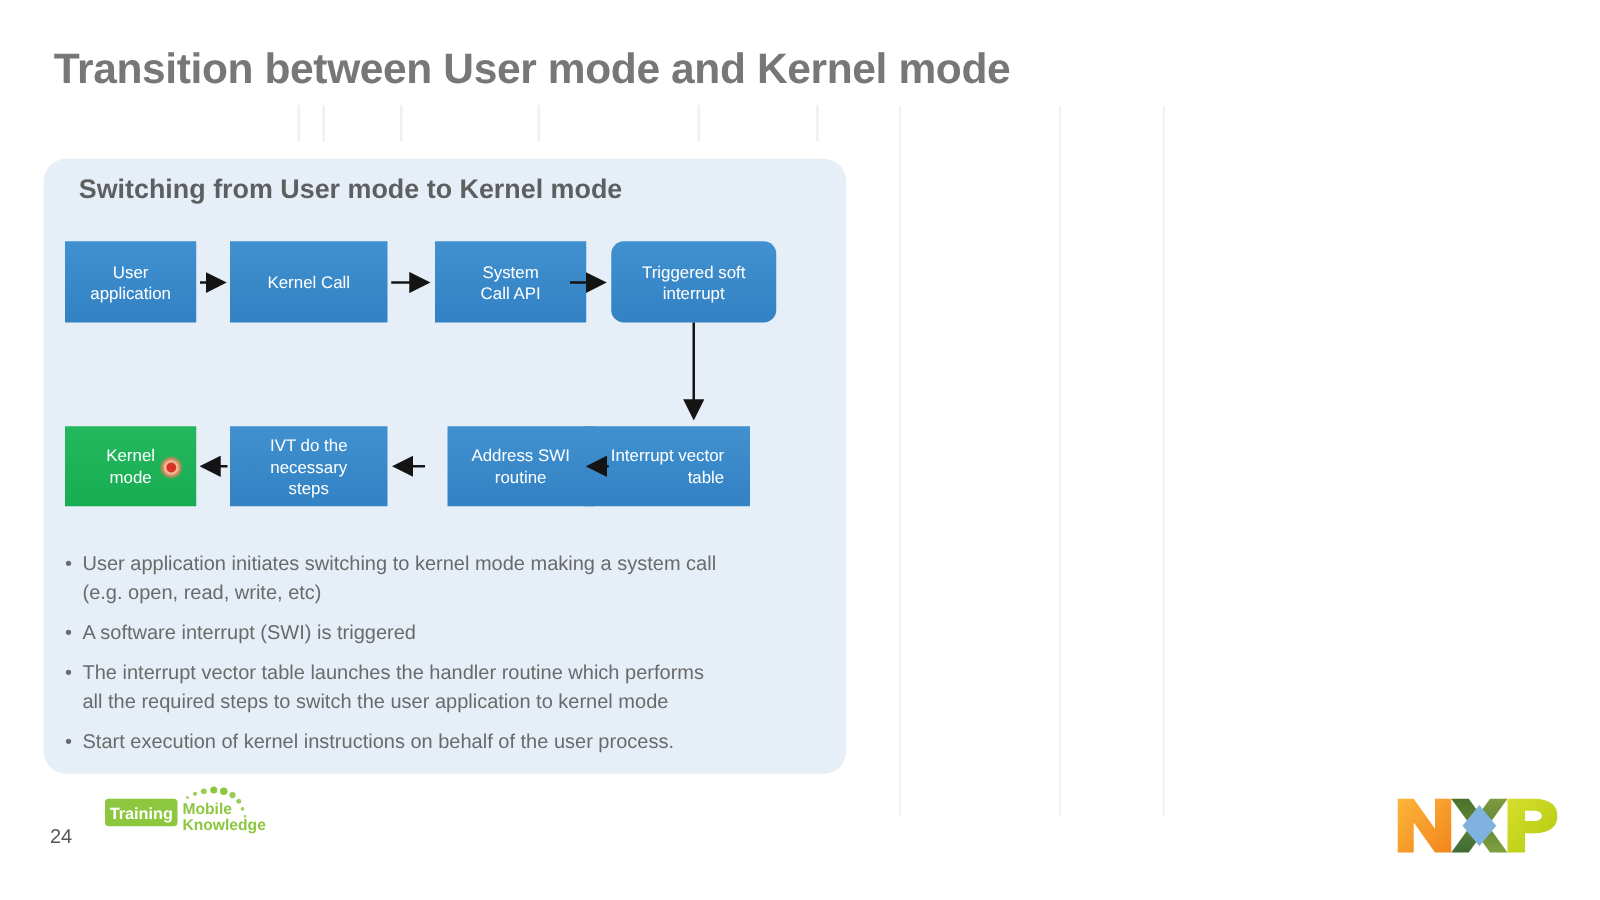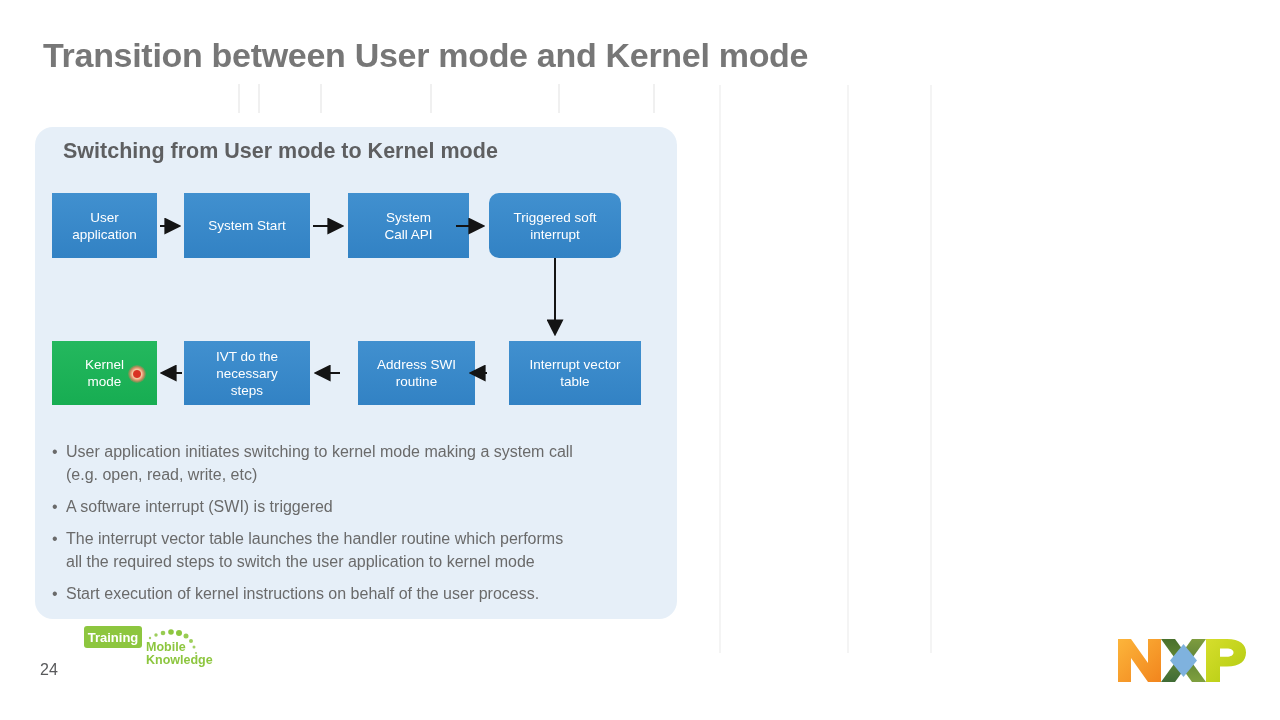--- a/index.html
+++ b/index.html
@@ -33,21 +33,21 @@
   }
   .box.blue  { background:linear-gradient(180deg,#4190cf 0%,#3282c4 100%); }
   .box.green { background:linear-gradient(180deg,#24b85e 0%,#17ad52 100%); }
   .b-t1 { left:52px;  top:193px; width:105px; height:65px; }
   .b-t2 { left:184px; top:193px; width:126px; height:65px; }
   .b-t3 { left:348px; top:193px; width:121px; height:65px; }
   .b-t4 { left:489px; top:193px; width:132px; height:65px;border-radius:10px; }
   .b-b1 { left:52px;  top:341px; width:105px; height:64px; }
   .b-b2 { left:184px; top:341px; width:126px; height:64px; }
   .b-b3 { left:358px; top:341px; width:117px; height:64px; }
-  .b-b4 { left:509px; top:341px; width:132px; height:64px; }
+  .b-b4 { left:468px; top:341px; width:132px; height:64px;text-align:right; }
 
   .arrow-layer { position:absolute; left:0; top:0; width:1280px; height:720px; pointer-events:none; }
 
   .cursor-dot {
     position:absolute; left:128px; top:365px; width:18px; height:18px; border-radius:50%;
     background:radial-gradient(circle,
       #d93123 0%, #d93123 27%,
       #f2cfa4 36%, #e79270 48%,
       rgba(224,120,85,0.55) 62%, rgba(224,120,85,0) 78%);
   }
@@ -55,21 +55,21 @@
   .bullets { position:absolute; left:52px; top:440px; width:615px; }
   .bullet { display:flex; margin-bottom:9px; color:#6a6a6a; font-size:16px; line-height:23px; }
   .bullet .marker { flex:0 0 14px; }
   .bullet .btext { white-space:pre-line; }
 
   .page-number {
     position:absolute; left:40px; top:661px;
     font-size:16px; color:#58595b;
   }
   .training-badge {
-    position:absolute; left:84px; top:626px; width:58px; height:22px;
+    position:absolute; left:84px; top:639px; width:58px; height:22px;
     background:#8dc63f; border-radius:3px;
     display:flex; align-items:center; justify-content:center;
     color:#ffffff; font-size:13px; font-weight:700;
   }
   .mk-logo { position:absolute; left:146px; top:641px; }
   .mk-text { font-size:12.5px; line-height:12.5px; font-weight:700; color:#8dc63f; }
   .mk-dots { position:absolute; left:-10px; top:-18px; }
 
   .nxp-logo { position:absolute; left:1118px; top:637px; }
 </style>
@@ -86,21 +86,21 @@
 <div class="ghost tick" style="left:558px"></div>
 <div class="ghost tick" style="left:653px"></div>
 
 <h1 class="slide-title">Transition between User mode and Kernel mode</h1>
 
 <div class="panel"></div>
 <h2 class="panel-heading">Switching from User mode to Kernel mode</h2>
 
 <div class="box blue b-t1">User
 application</div>
-<div class="box blue b-t2">System Start</div>
+<div class="box blue b-t2">Kernel Call</div>
 <div class="box blue b-t3">System
 Call API</div>
 <div class="box blue b-t4">Triggered soft
 interrupt</div>
 <div class="box blue b-b4">Interrupt vector
 table</div>
 <div class="box blue b-b3">Address SWI
 routine</div>
 <div class="box blue b-b2">IVT do the
 necessary

